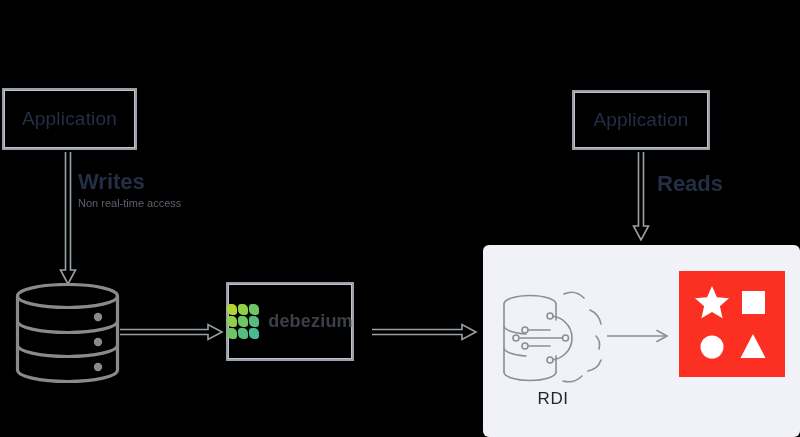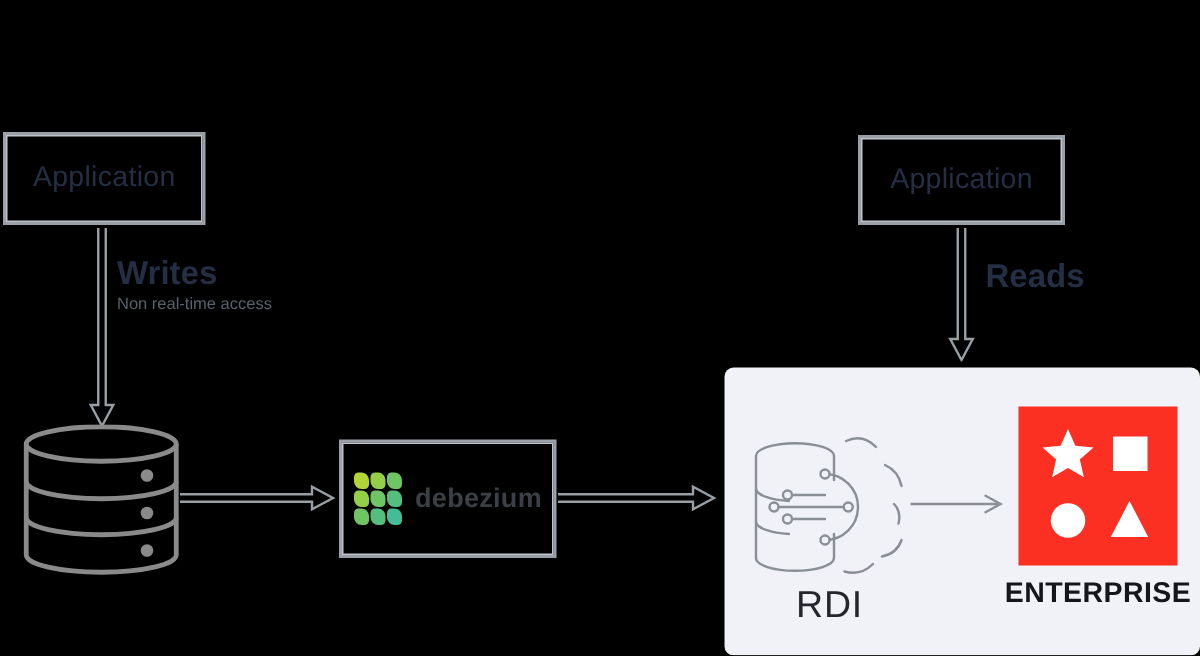--- a/index.html
+++ b/index.html
@@ -12,21 +12,21 @@
     position:relative; width:800px; height:437px; background:var(--bg);
     overflow:hidden; font-family:"Liberation Sans", sans-serif;
   }
   
   .dbox{position:absolute; box-sizing:border-box; border:2px solid var(--box-border); padding:0; background:var(--bg);}
   .dbox-inner{box-sizing:border-box; width:100%; height:100%; border:1px solid var(--box-border-inner);
     display:flex; align-items:center; justify-content:center;}
   .app-label{font-size:19px; font-weight:500; color:var(--navy-text); letter-spacing:.2px;}
   .box-app-left{left:2px; top:88px; width:135px; height:62px;}
   .box-app-right{left:572px; top:90px; width:138px; height:60px;}
-  .box-debezium{left:226px; top:293px; width:145px; height:79px;}
+  .box-debezium{left:226px; top:282px; width:128px; height:79px;}
   .debezium-inner{gap:9px;}
   .debezium-text{font-size:18px; font-weight:700; color:var(--debezium-text); letter-spacing:.2px;}
   .dbz-grid{display:grid; grid-template-columns:repeat(3,10px); grid-template-rows:repeat(3,11px); gap:1px;}
   .dbz-grid span{display:block; border-radius:3px 5px 3px 5px;}
   .dbz-grid span:nth-child(1){background:#b2d435;}
   .dbz-grid span:nth-child(2),.dbz-grid span:nth-child(4){background:#93cf49;}
   .dbz-grid span:nth-child(3),.dbz-grid span:nth-child(5),.dbz-grid span:nth-child(7){background:#6fc563;}
   .dbz-grid span:nth-child(6),.dbz-grid span:nth-child(8){background:#55bd7d;}
   .dbz-grid span:nth-child(9){background:#45bc95;}
   
@@ -38,21 +38,21 @@
   .abs{position:absolute;}
   .arrow path{stroke:var(--arrow); stroke-width:1.6; fill:none;}
   .thin-arrow path{stroke:var(--icon-gray); stroke-width:1.6; fill:none; stroke-linecap:round;}
   .db-icon path,.db-icon ellipse{stroke:#8a8a8a; stroke-width:3.2; fill:none;}
   .db-icon circle{fill:#8a8a8a; stroke:none;}
   .rdi-icon path{stroke:var(--icon-gray); stroke-width:1.6; fill:none; stroke-linecap:round;}
   .rdi-icon circle{stroke:var(--icon-gray); stroke-width:1.6; fill:var(--panel-bg);}
   
   .panel{position:absolute; left:483px; top:245px; width:317px; height:192px; background:var(--panel-bg); border-radius:6px;}
   .rdi-label{position:absolute; left:494px; top:389px; width:118px; text-align:center;
-    font-size:25px; font-weight:500; color:var(--rdi-text); letter-spacing:.5px;}
+    font-size:17px; font-weight:500; color:var(--rdi-text); letter-spacing:.5px;}
   .redis-square{position:absolute; left:679px; top:271px; width:106px; height:106px; background:var(--redis-red);}
   .redis-label{position:absolute; left:668px; top:385px; width:128px; text-align:center;
     font-size:19px; font-weight:700; color:var(--dark-text); letter-spacing:.3px;}
 </style>
 </head>
 <body>
 
 <div class="stage">
 
   <div class="dbox box-app-left">
@@ -149,15 +149,14 @@
   </svg>
 
   <div class="redis-square">
     <svg width="106" height="106" viewBox="0 0 106 106">
       <path fill="#ffffff" d="M33,15 L37.9,26.2 50,27.3 40.9,35.3 43.6,47.2 33,41 22.4,47.2 25.1,35.3 16,27.3 28.1,26.2 Z"></path>
       <rect fill="#ffffff" x="63" y="20" width="23" height="23"></rect>
       <circle fill="#ffffff" cx="33" cy="76" r="11.5"></circle>
       <path fill="#ffffff" d="M74,63 L86.5,87 L61.5,87 Z"></path>
     </svg>
   </div>
-  <div class="redis-label">ENTERPRISE</div>
 
 </div>
 
 </body></html>

